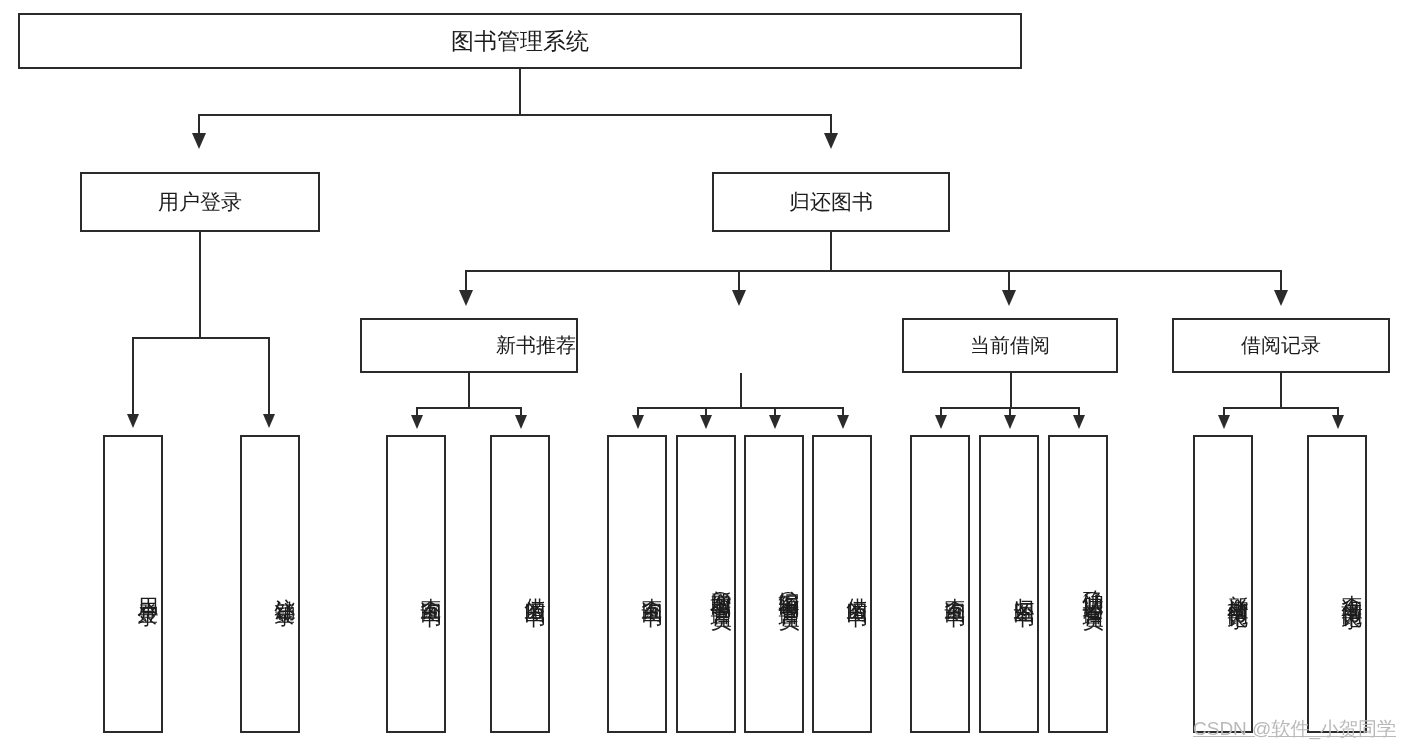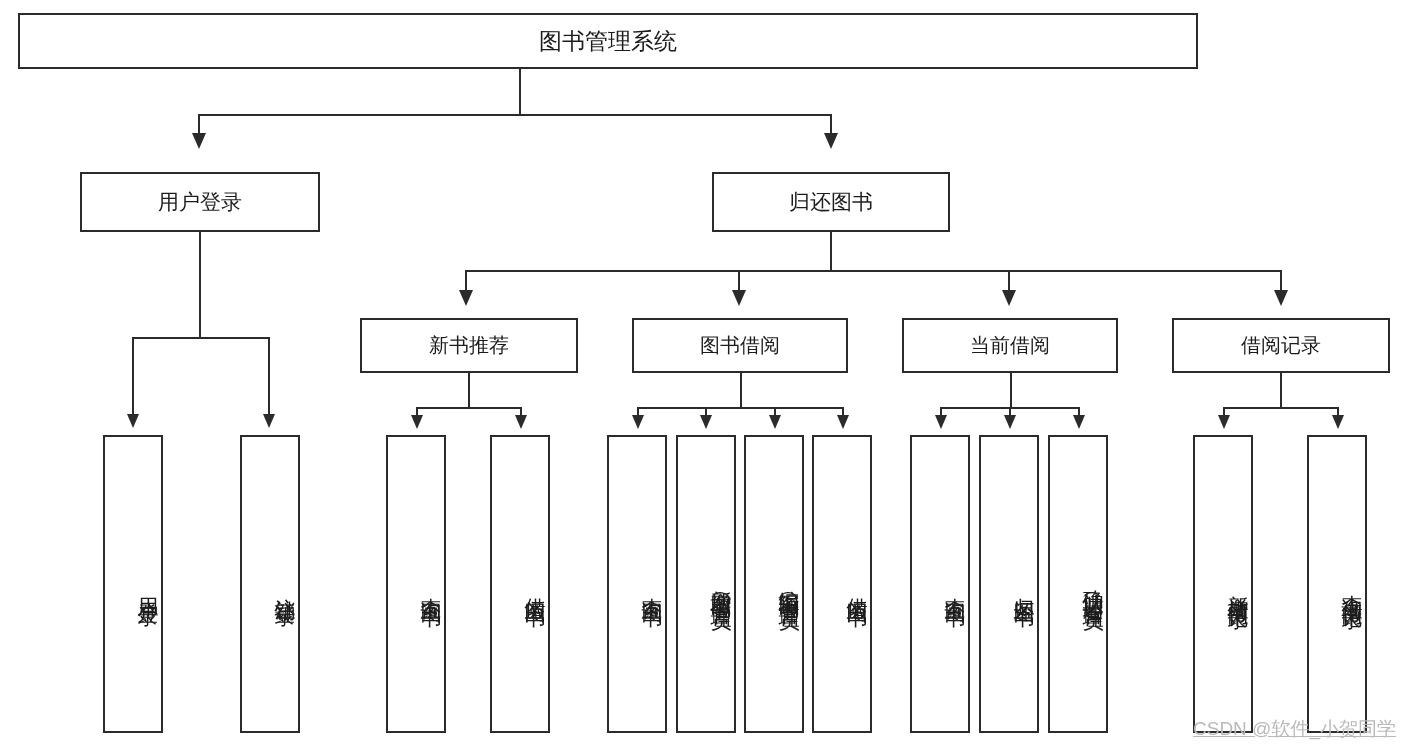--- a/index.html
+++ b/index.html
@@ -75,21 +75,21 @@
     font-size: 19px;
     white-space: nowrap;
     pointer-events: none;
   }
 </style>
 </head>
 <body>
 
 <div id="canvas">
 
-  <div class="node root" style="left:18px; top:13px; width:1180px; height:56px;">
+  <div class="node root" style="left:18px; top:13px; width:1004px; height:56px;">
     <span>图书管理系统</span>
   </div>
 
   <div class="conn v" style="left:519px; top:69px; height:46px;"></div>
 
   <div class="conn h" style="left:199px; top:114px; width:632px;"></div>
   <div class="conn v" style="left:198px; top:114px; height:20px;"></div>
   <div class="conn v" style="left:830px; top:114px; height:20px;"></div>
   <div class="arrow" style="left:192px; top:133px;"></div>
   <div class="arrow" style="left:824px; top:133px;"></div>
@@ -112,25 +112,22 @@
   <div class="conn h" style="left:466px; top:270px; width:816px;"></div>
   <div class="conn v" style="left:465px; top:270px; height:21px;"></div>
   <div class="conn v" style="left:738px; top:270px; height:21px;"></div>
   <div class="conn v" style="left:1008px; top:270px; height:21px;"></div>
   <div class="conn v" style="left:1280px; top:270px; height:21px;"></div>
   <div class="arrow" style="left:459px; top:290px;"></div>
   <div class="arrow" style="left:732px; top:290px;"></div>
   <div class="arrow" style="left:1002px; top:290px;"></div>
   <div class="arrow" style="left:1274px; top:290px;"></div>
 
-  <div class="node level2" style="left:360px; top:318px; width:218px; height:55px;">
+  <div class="node level2" style="left:360px; top:318px; width:218px; height:55px;justify-content:flex-end;">
     <span>新书推荐</span>
-  </div>
-  <div class="node level2" style="left:632px; top:318px; width:216px; height:55px;">
-    <span>图书借阅</span>
   </div>
   <div class="node level2" style="left:902px; top:318px; width:216px; height:55px;">
     <span>当前借阅</span>
   </div>
   <div class="node level2" style="left:1172px; top:318px; width:218px; height:55px;">
     <span>借阅记录</span>
   </div>
 
   <div class="conn v" style="left:468px; top:373px; height:35px;"></div>
   <div class="conn h" style="left:417px; top:407px; width:104px;"></div>

